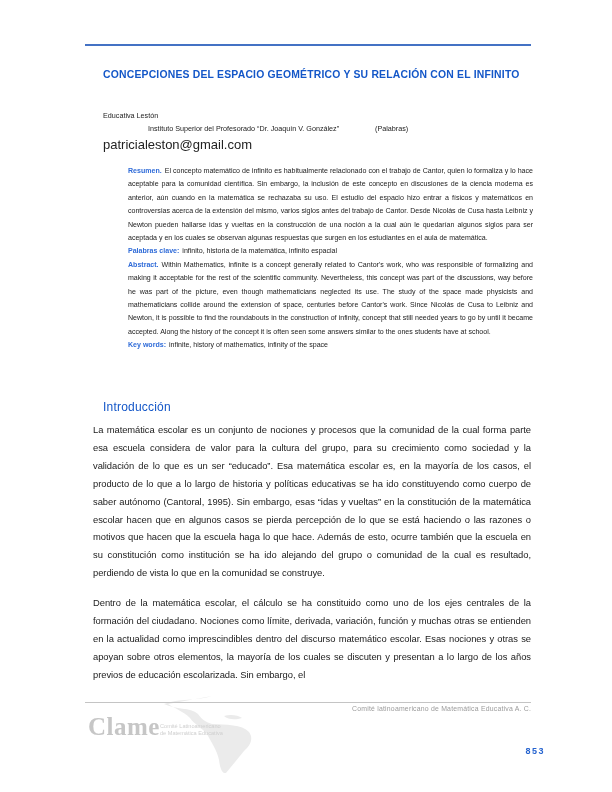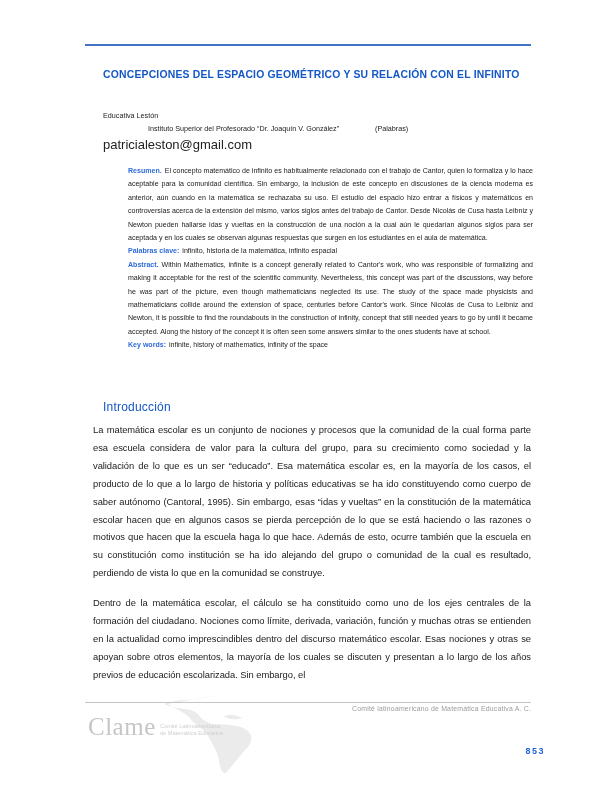--- a/index.html
+++ b/index.html
@@ -44,21 +44,21 @@
   .body-text p + p{margin-top:12px;}
   
   .map-art{position:absolute;left:138px;top:694px;z-index:0;}
   .foot-rule{position:absolute;top:702px;left:85px;width:446px;height:1px;background:#c4c4c4;z-index:1;}
   .foot-committee{
     position:absolute;top:705px;left:85px;width:446px;text-align:right;
     font-size:6.9px;color:#9b9b9b;z-index:1;letter-spacing:.2px;
   }
   .clame-logo{position:absolute;left:88px;top:714px;z-index:1;}
   .clame-word{
-    font-family:"Liberation Serif","DejaVu Serif",serif;font-weight:normal;
+    font-family:"Liberation Serif","DejaVu Serif",serif;font-weight:bold;
     font-size:25px;color:#c6c6c6;letter-spacing:.5px;line-height:25px;text-align:right;
   }
   .clame-sub{
     position:absolute;left:72px;top:9px;width:90px;
     font-size:5.6px;line-height:6.6px;color:#cfcfcf;
   }
   .page-number{
     position:absolute;top:746px;left:450px;width:95px;text-align:right;
     font-size:9px;font-weight:bold;color:#2563cf;letter-spacing:1.5px;
   }

